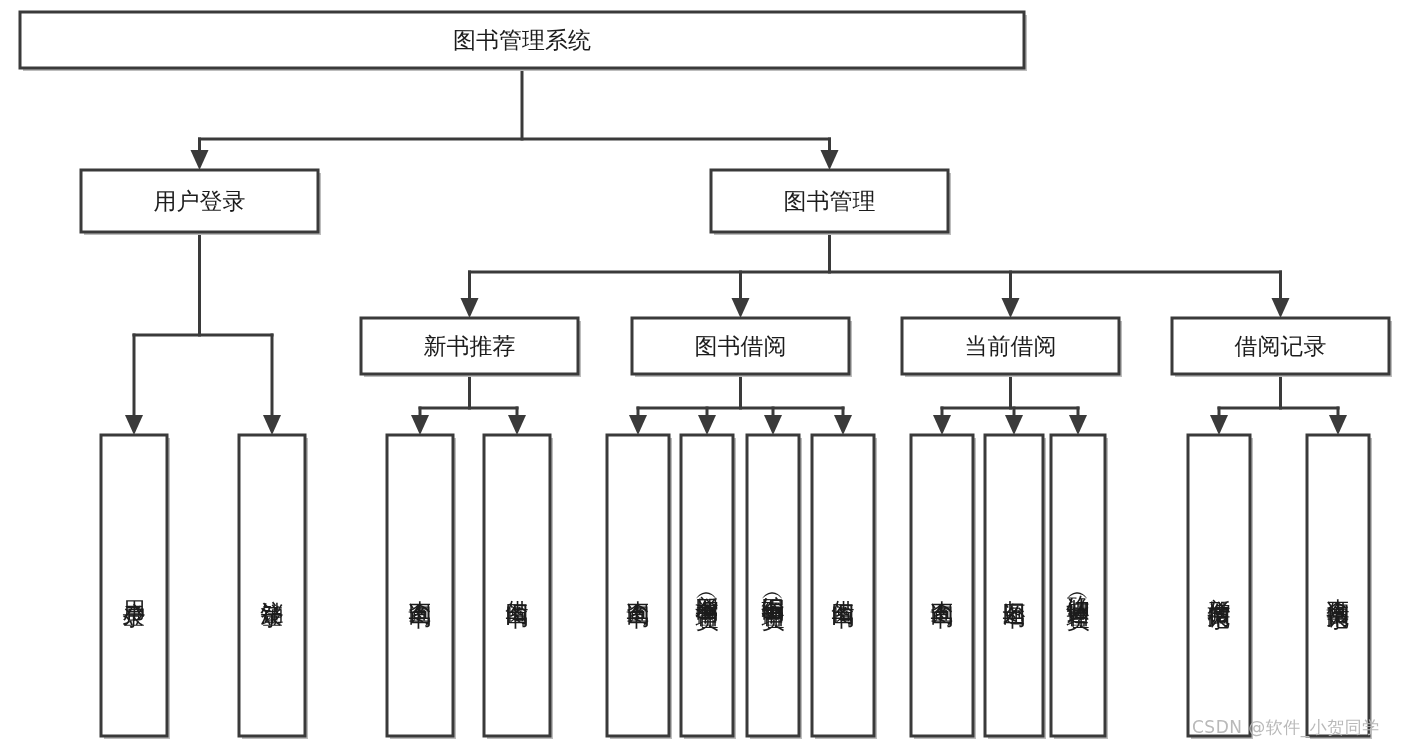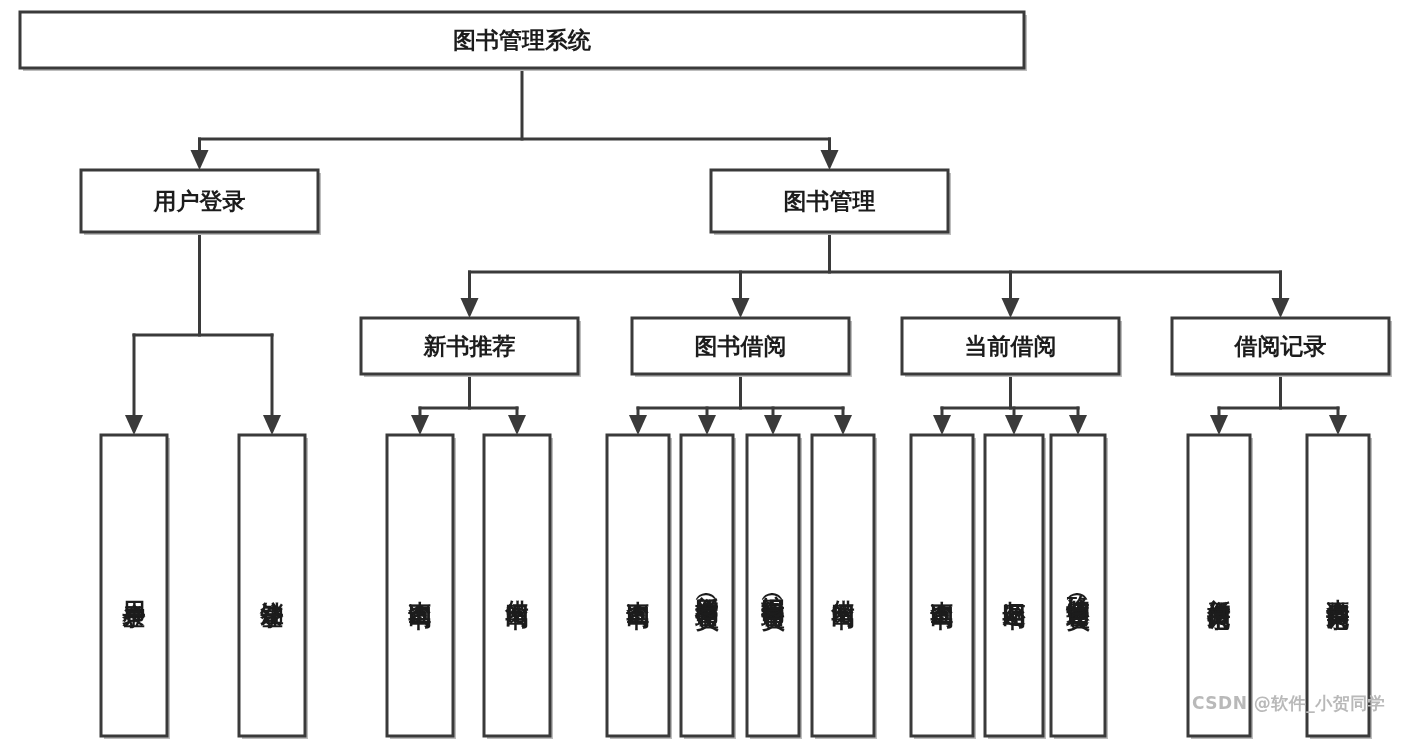--- a/index.html
+++ b/index.html
@@ -11,21 +11,20 @@
     width: 1405px;
     height: 747px;
     font-family: "DejaVu Sans", "Liberation Sans", sans-serif;
     overflow: hidden;
   }
   #diagram-root {
     position: relative;
     width: 1405px;
     height: 556px;
     background: #ffffff;
-    font-weight: bold;
   }
   svg#flow-svg {
     position: absolute;
     left: 0;
     top: 0;
     width: 1405px;
     height: 747px;
     display: block;
   }
   .node-box {
@@ -254,15 +253,15 @@
       <div class="node-label-v" style="left: 681px; top: 435px; width: 52px; height: 301px;">新增图书（管理员）</div>
       <div class="node-label-v" style="left: 747px; top: 435px; width: 52px; height: 301px;">编辑图书（管理员）</div>
       <div class="node-label-v" style="left: 812px; top: 435px; width: 62px; height: 301px;">借阅图书</div>
       <div class="node-label-v" style="left: 911px; top: 435px; width: 62px; height: 301px;">查询图书</div>
       <div class="node-label-v" style="left: 985px; top: 435px; width: 58px; height: 301px;">归还图书</div>
       <div class="node-label-v" style="left: 1051px; top: 435px; width: 54px; height: 301px;">确认归还（管理员）</div>
       <div class="node-label-v" style="left: 1188px; top: 435px; width: 62px; height: 301px;">新增借阅记录</div>
       <div class="node-label-v" style="left: 1307px; top: 435px; width: 62px; height: 301px;">查询借阅记录</div>
     </div>
 
-  <div class="watermark" id="watermark" style="left:1192px; top:692px;">CSDN @软件_小贺同学</div>
+  <div class="watermark" id="watermark" style="left:1192px; top:716px;">CSDN @软件_小贺同学</div>
 
 </div>
 
 </body></html>

